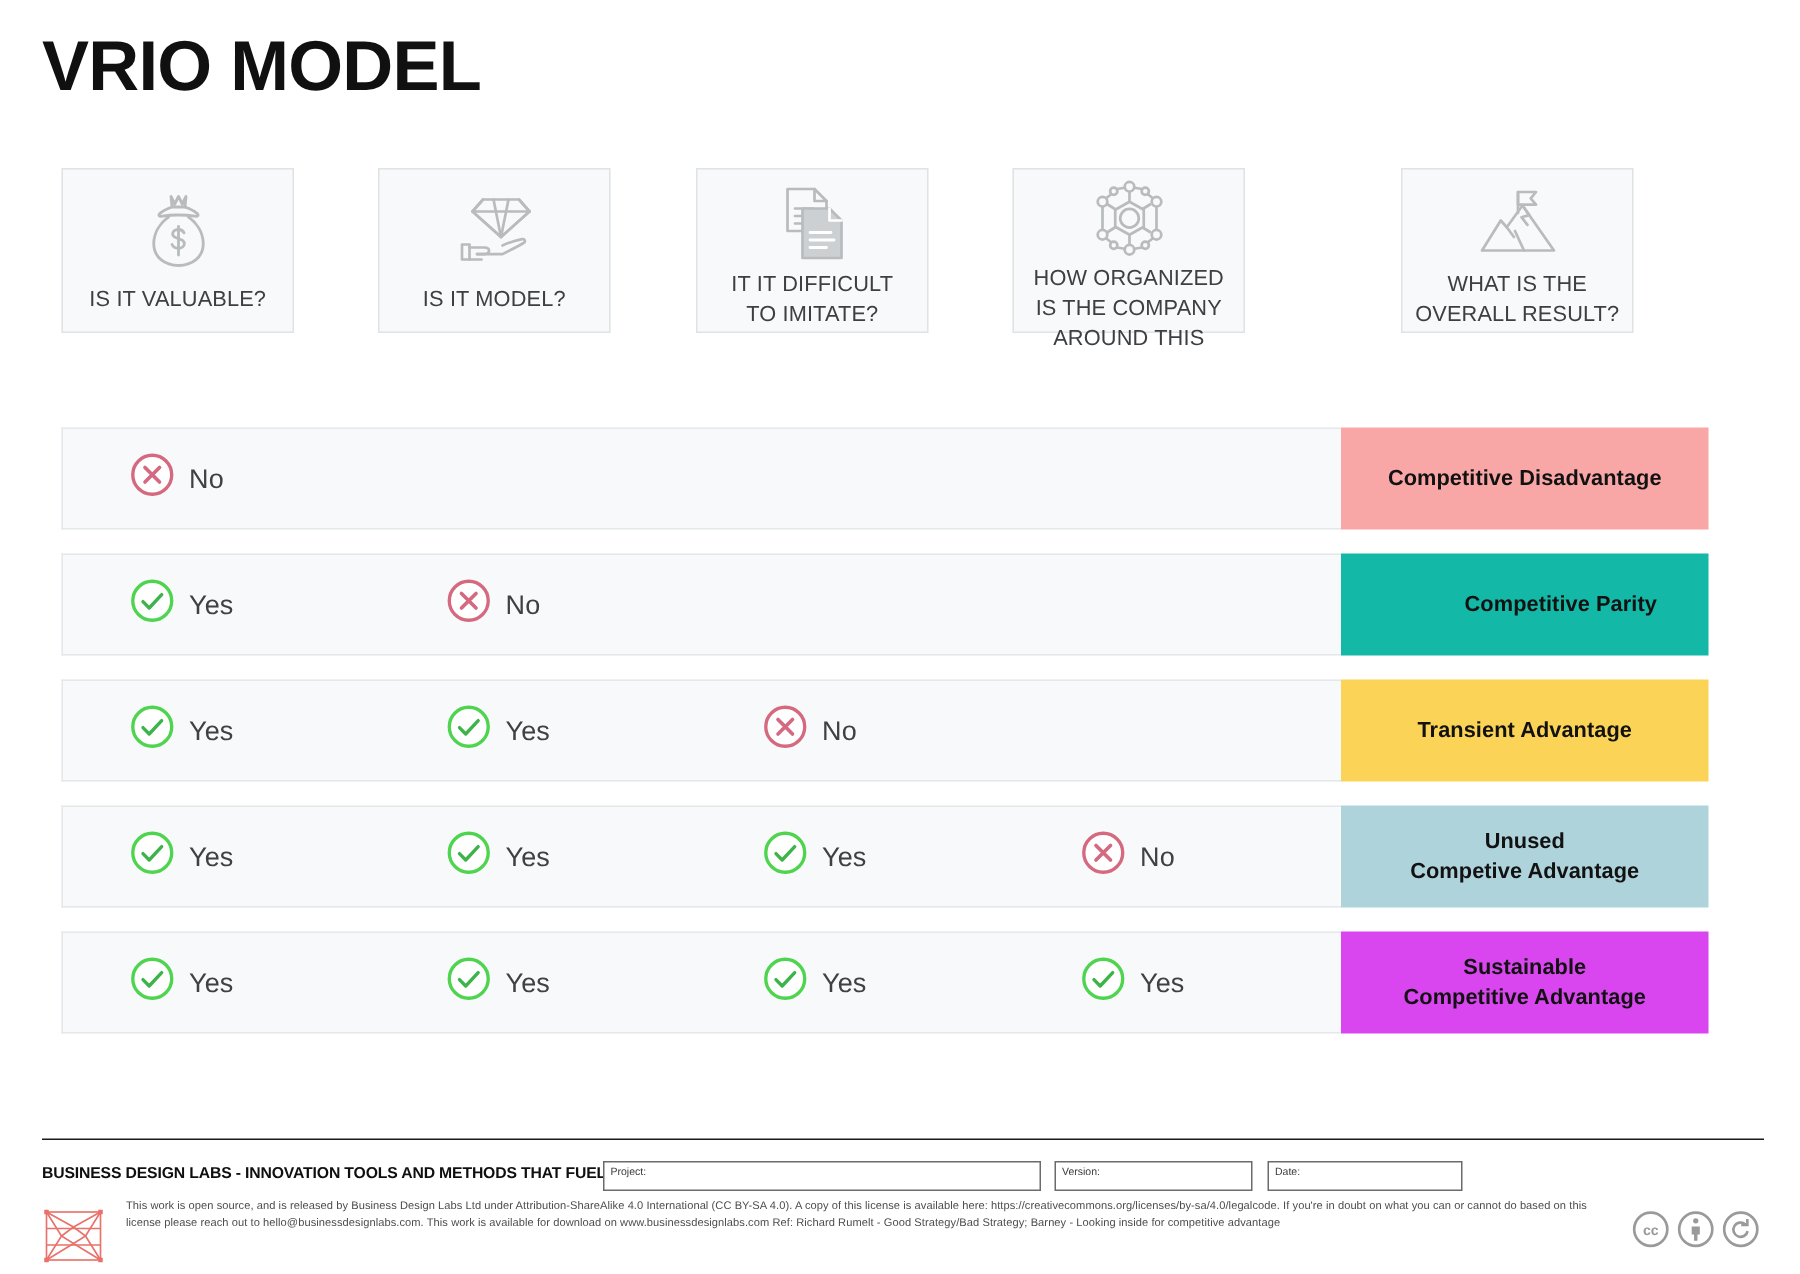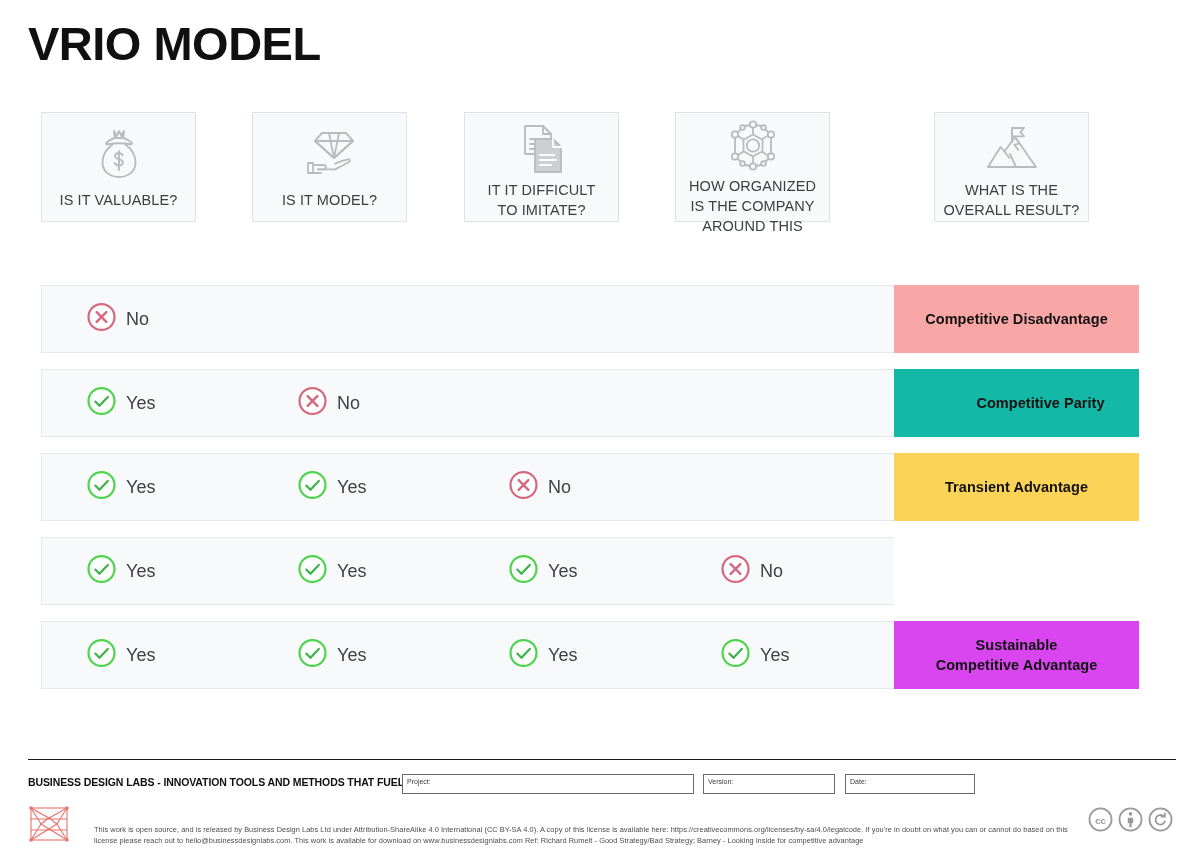--- a/index.html
+++ b/index.html
@@ -125,27 +125,26 @@
     padding: 3px 0 0 4px;
   }
   #field-project { left: 402px; width: 292px; }
   #field-version { left: 703px; width: 132px; }
   #field-date    { left: 845px; width: 130px; }
 
   .logo-mark { position: absolute; left: 28px; top: 805px; width: 42px; height: 38px; }
 
   .license {
     position: absolute;
-    left: 84px; top: 824px;
+    left: 84px; top: 798px;
     width: 990px;
     font-size: 7.4px;
     line-height: 1.52;
     color: #4c4c4c;
     letter-spacing: 0.05px;
-    margin-left: 10px;
   }
 
   .cc-icons {
     position: absolute;
     left: 1088px; top: 807px;
     display: flex; gap: 5px;
   }
 </style>
 </head>
 <body>
@@ -313,20 +312,21 @@
             <span class="ctext">Yes</span>
           </div>
           <div class="cell" style="left: 678px;">
             <span><svg class="badge" viewBox="0 0 32 32" fill="none">
     <circle cx="16" cy="16" r="13.4" stroke="#d4697f" stroke-width="2.3" fill="#ffffff"></circle>
     <path d="M11 11l10 10M21 11L11 21" stroke="#d4697f" stroke-width="2.5" stroke-linecap="round"></path>
   </svg></span>
             <span class="ctext">No</span>
           </div>
         </div>
+        <div class="result" style="background: rgb(174, 211, 219);">Unused<br>Competive Advantage</div>
       </div>
       <div class="row">
         <div class="row-cells">
           <div class="cell" style="left: 44px;">
             <span><svg class="badge" viewBox="0 0 32 32" fill="none">
       <circle cx="16" cy="16" r="13.4" stroke="#4ed44e" stroke-width="2.3" fill="#ffffff"></circle>
       <path d="M9.6 16.6l4.3 4.4 8.6-9.2" stroke="#3cb44a" stroke-width="2.3" stroke-linecap="round" stroke-linejoin="round" fill="none"></path>
     </svg></span>
             <span class="ctext">Yes</span>
           </div>

